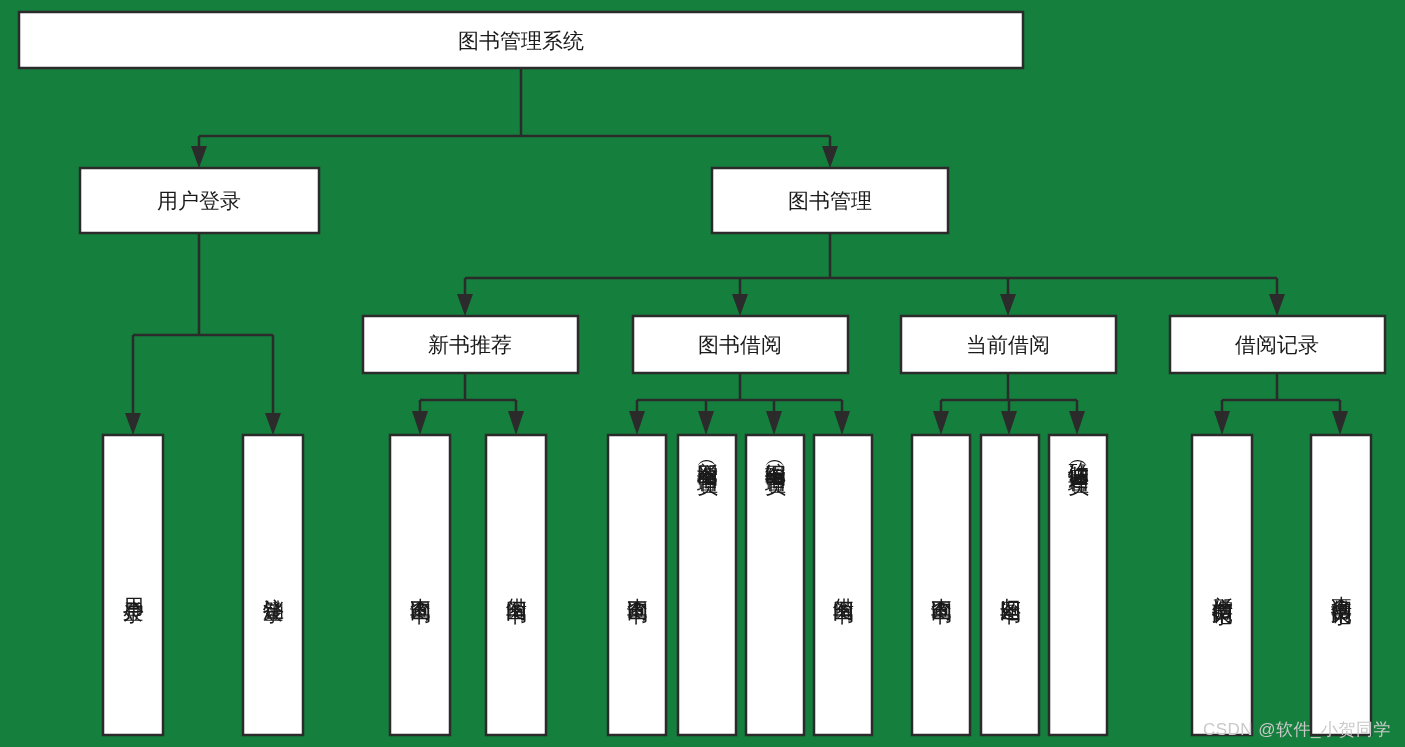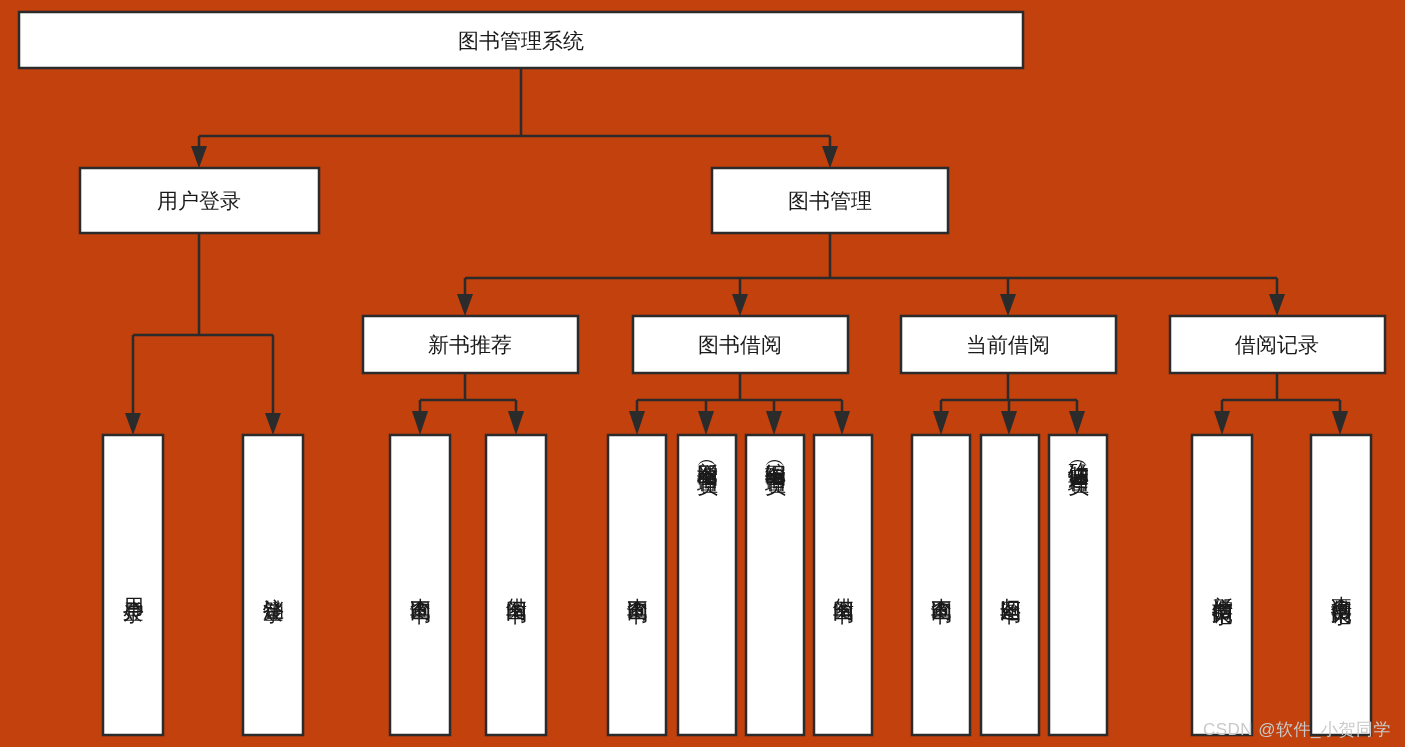--- a/index.html
+++ b/index.html
@@ -11,21 +11,21 @@
     width: 1405px;
     height: 747px;
     font-family: "Liberation Sans", "DejaVu Sans", sans-serif;
     overflow: hidden;
     position: relative;
   }
   #diagram-root {
     position: relative;
     width: 1405px;
     height: 747px;
-    background: #c2410c;
+    background: #15803d;
     text-align: center;
   }
   svg.flowchart {
     position: absolute;
     top: 0;
     left: 0;
     width: 1405px;
     height: 747px;
     display: block;
   }

